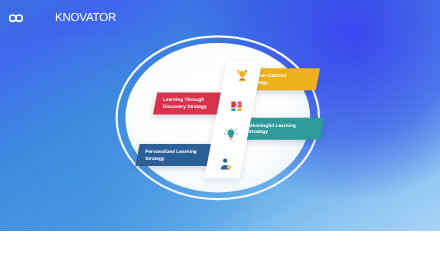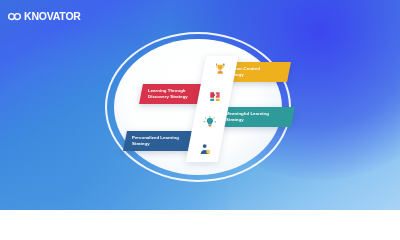--- a/index.html
+++ b/index.html
@@ -68,24 +68,25 @@
   }
   #logo .logo-mark {
     display: block;
     width: 13px;
     height: 9px;
     line-height: 0;
   }
   #logo .logo-word {
     color: #ffffff;
     font-size: 10.5px;
-    font-weight: bold;
+    font-weight: normal;
     letter-spacing: -0.2px;
     white-space: nowrap;
     font-family: "Liberation Sans", sans-serif;
+    margin-left: 26px;
   }
 
   
   #circle-scene {
     position: absolute;
     left: 105px;
     top: 32px;
     width: 186px;
     height: 150px;
   }

